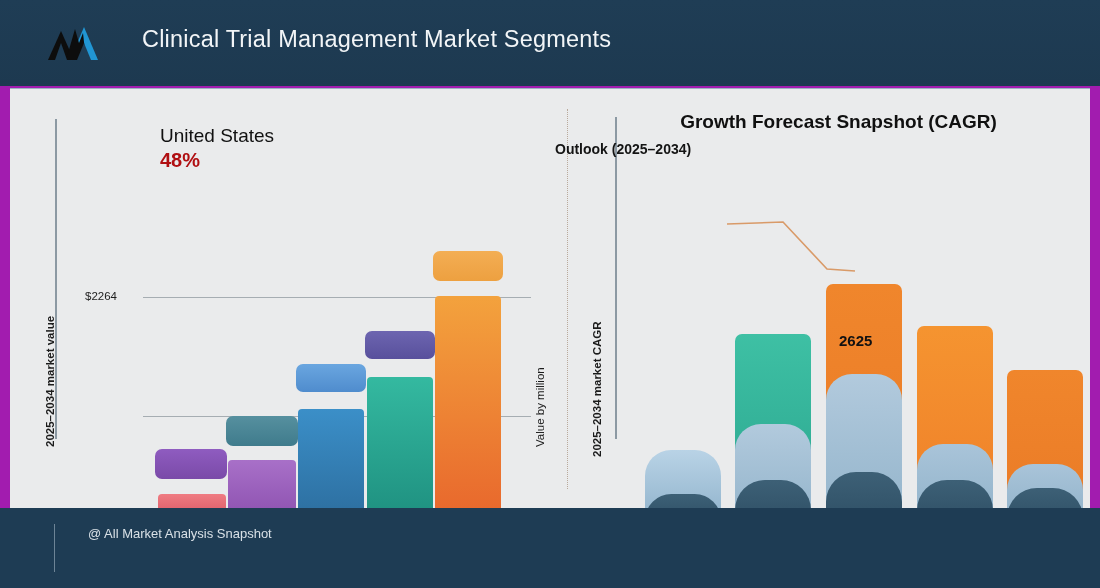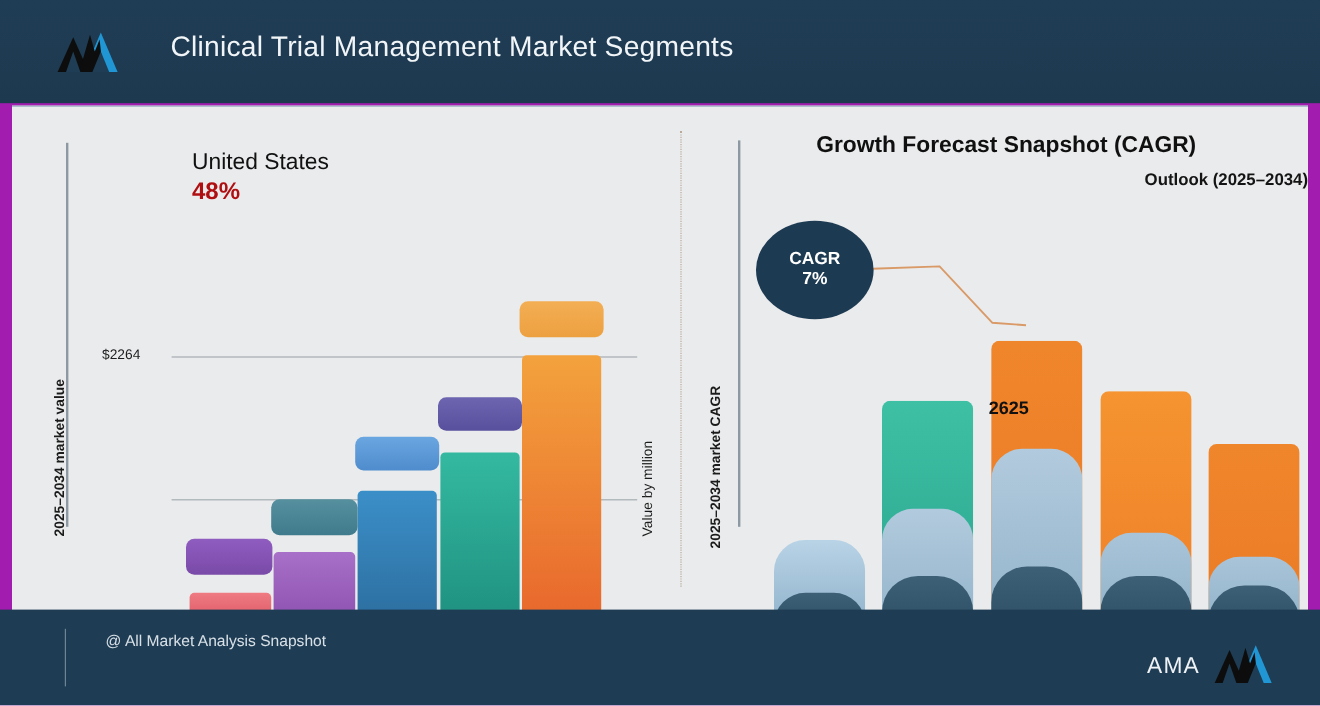--- a/index.html
+++ b/index.html
@@ -129,21 +129,21 @@
     position: absolute;
     top: 22px; left: 16px; width: 100%;
     text-align: center;
     font-size: 19px;
     font-weight: bold;
     color: #101010;
   }
   .rc-sub {
     position: absolute;
     top: 52px; left: 0; width: 100%;
-    text-align: right;
+    text-align: left;
     font-size: 14px;
     font-weight: bold;
     color: #141414;
   }
   .stack {
     position: absolute;
     bottom: 0;
     border-radius: 7px 7px 3px 3px;
     overflow: hidden;
   }
@@ -322,45 +322,29 @@
           <div class="seg seg-base" style="bottom:0; height:42px; background:linear-gradient(180deg,#3d6076 0%,#2f5066 100%);"></div>
         </div>
 
         <div class="stack" style="left:452px; width:76px; height:152px;">
           <div class="seg" style="bottom:0; height:152px; background:linear-gradient(180deg,#f0862c 0%,#ea7a26 100%);"></div>
           <div class="seg seg-mid" style="bottom:0; height:58px; background:linear-gradient(180deg,#a9c4d9 0%,#90b2c9 100%);"></div>
           <div class="seg seg-base" style="bottom:0; height:34px; background:linear-gradient(180deg,#3d6076 0%,#2f5066 100%);"></div>
         </div>
       </div>
 
-      <div class="value-label" style="left:269px; top:243px;">2625</div>
-
-      <div class="cagr-badge">
-        <span>CAGR</span>
-        <span>7%</span>
-      </div>
+      <div class="value-label" style="left:284px; top:243px;">2625</div>
+
 
       <div class="xlabel" style="left:90px; top:442px; width:76px;">2025</div>
       <div class="xlabel" style="left:180px; top:442px; width:76px;">2031</div>
       <div class="xlabel" style="left:271px; top:442px; width:76px;">2033</div>
       <div class="xlabel" style="left:362px; top:442px; width:76px;">2029</div>
       <div class="xlabel" style="left:452px; top:442px; width:76px;">2027</div>
     </div>
   </div>
 
   <div class="footer">
     <div class="footer-rule"></div>
     <div class="footer-line1">@ All Market Analysis Snapshot</div>
-    <div class="footer-brand">
-      <div class="footer-brand-text">AMA</div>
-      <div>
-        <svg width="52" height="38" viewBox="0 0 54 40">
-          <path d="M2 37 L15 8 L28 37 Z" fill="#0d0d0d"></path>
-          <path d="M24 37 L38 4 L52 37 Z" fill="#2196d4"></path>
-          <path d="M20 37 L29 6 L33 20 L37 10 L40 37 Z" fill="#0d0d0d"></path>
-          <path d="M9 37 L15 20 L21 37 Z" fill="#1e3c54"></path>
-          <path d="M31 37 L38 20 L45 37 Z" fill="#1e3c54"></path>
-        </svg>
-      </div>
-    </div>
   </div>
 
 </div>
 
 </body></html>

